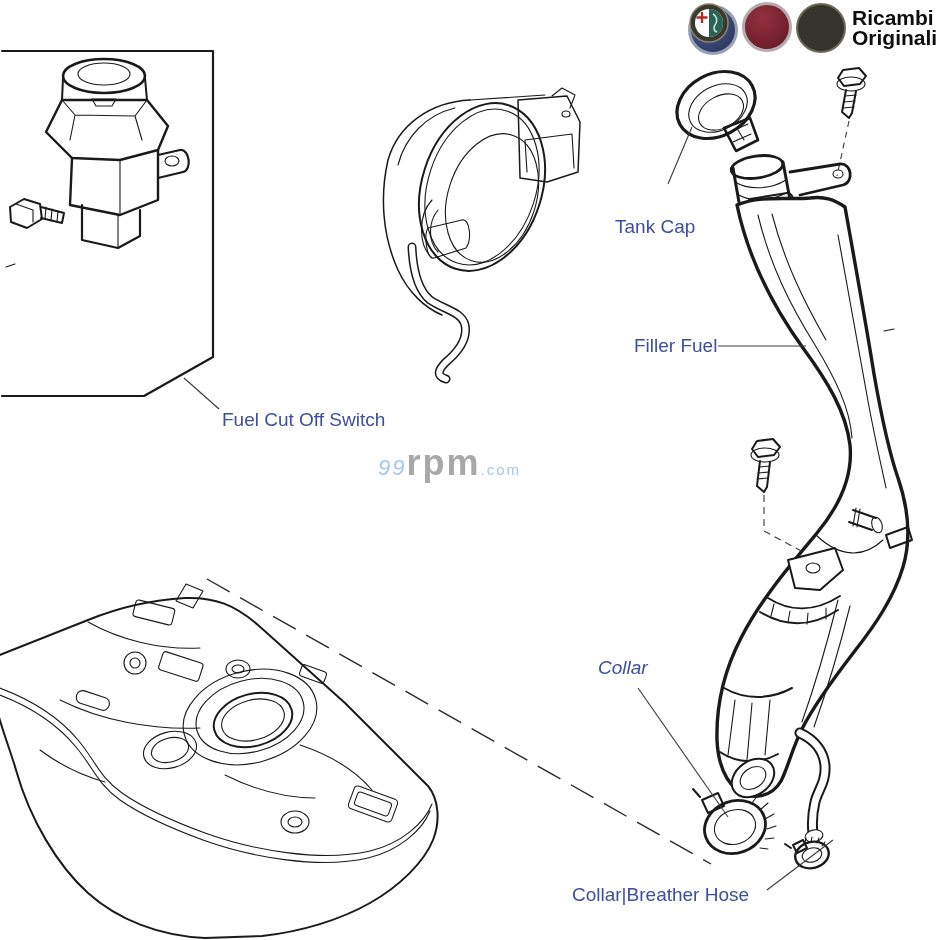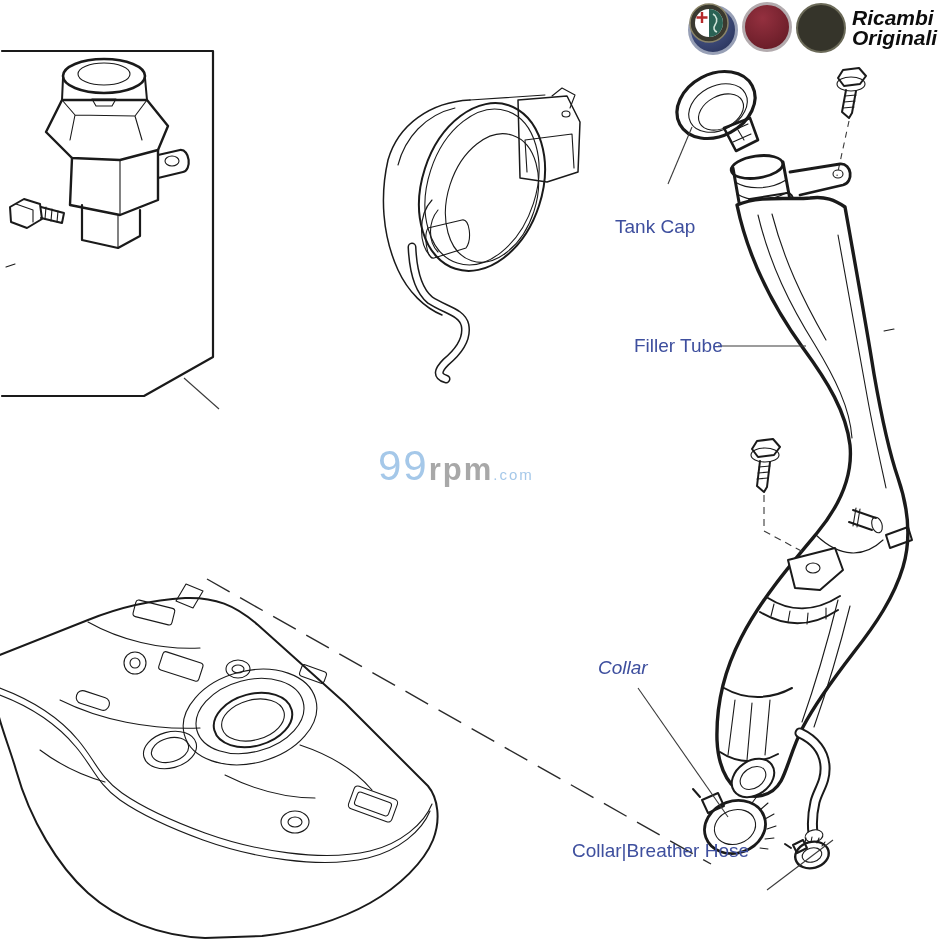--- a/index.html
+++ b/index.html
@@ -16,25 +16,25 @@
   .fillw{fill:#ffffff;stroke:var(--line-color);stroke-linejoin:round;}
   .thin{stroke-width:1.1;}
   .med{stroke-width:2;}
   .thick{stroke-width:3.2;}
   .leader{stroke:#3a3a3a;stroke-width:1.1;fill:none;}
   .dashline{stroke:#2a2a2a;stroke-width:1.4;fill:none;stroke-dasharray:26 12;}
   .part-label{position:absolute;color:var(--label-color);font-size:19px;white-space:nowrap;}
   
   .watermark{position:absolute;left:378px;top:442px;display:flex;align-items:baseline;
              letter-spacing:2px;user-select:none;}
-  .wm-pre{font-size:42px;color:var(--watermark-blue);}
-  .wm-brand{font-size:31px;font-weight:bold;color:var(--watermark-gray);}
+  .wm-pre{font-size:22px;color:var(--watermark-blue);font-style:italic;}
+  .wm-brand{font-size:36px;font-weight:bold;color:var(--watermark-gray);}
   .wm-suf{font-size:15px;color:var(--watermark-blue);}
   
-  .branding{position:absolute;left:688px;top:2px;display:flex;align-items:flex-start;font-style:italic;}
+  .branding{position:absolute;left:688px;top:2px;display:flex;align-items:flex-start;}
   .badge{border-radius:50%;display:flex;align-items:center;justify-content:center;flex:none;}
   .badge-lancia{width:44px;height:44px;margin-top:3px;background:radial-gradient(circle at 35% 30%,#55659a,#232c52);
                 border:3px solid #98a0b6;}
   .badge-fiat{width:44px;height:44px;margin-left:4px;background:radial-gradient(circle at 40% 30%,#94303f,#5f1822);
               border:3px solid #b3abae;}
   .badge-alfa{width:46px;height:46px;margin-left:4px;margin-top:1px;background:#35342a;border:2px solid #6b6a58;}
   .brand-title{margin-left:6px;margin-top:6px;font-weight:bold;color:#0d0d0d;font-size:21px;line-height:20px;}
 </style>
 </head>
 <body>
@@ -230,23 +230,24 @@
       <path class="leader" d="M692,127 L668,184"></path>
       <path class="leader" d="M718,346 L806,346"></path>
       <path class="leader" d="M184,378 L219,409"></path>
       <path class="leader" d="M638,688 L728,817"></path>
       <path class="leader" d="M767,890 L833,840"></path>
       <path class="ln thin" d="M884,331 L894,329"></path>
     </g>
   </svg>
 
   <div class="part-label" style="left:615px;top:187px;margin-top:29px;">Tank Cap</div>
-  <div class="part-label" style="left:634px;top:335px;">Filler Tube</div>
+  <div class="part-label" style="left:634px;top:335px;">Filler Fuel</div>
+  <div class="part-label" style="left:222px;top:409px;">Fuel Cut Off Switch</div>
   <div class="part-label" style="left:598px;top:657px;font-style:italic;">Collar</div>
-  <div class="part-label" style="left:572px;top:840px;text-align:right;">Collar|Breather Hose</div>
+  <div class="part-label" style="left:572px;top:884px;text-align:right;">Collar|Breather Hose</div>
 
   <div class="watermark">
     <span class="wm-pre">99</span>
       <span class="wm-brand">rpm</span>
       <span class="wm-suf">.com</span>
   </div>
 
   <div class="branding">
     <div class="badge badge-lancia">
       <svg width="38" height="38" viewBox="0 0 40 40">

